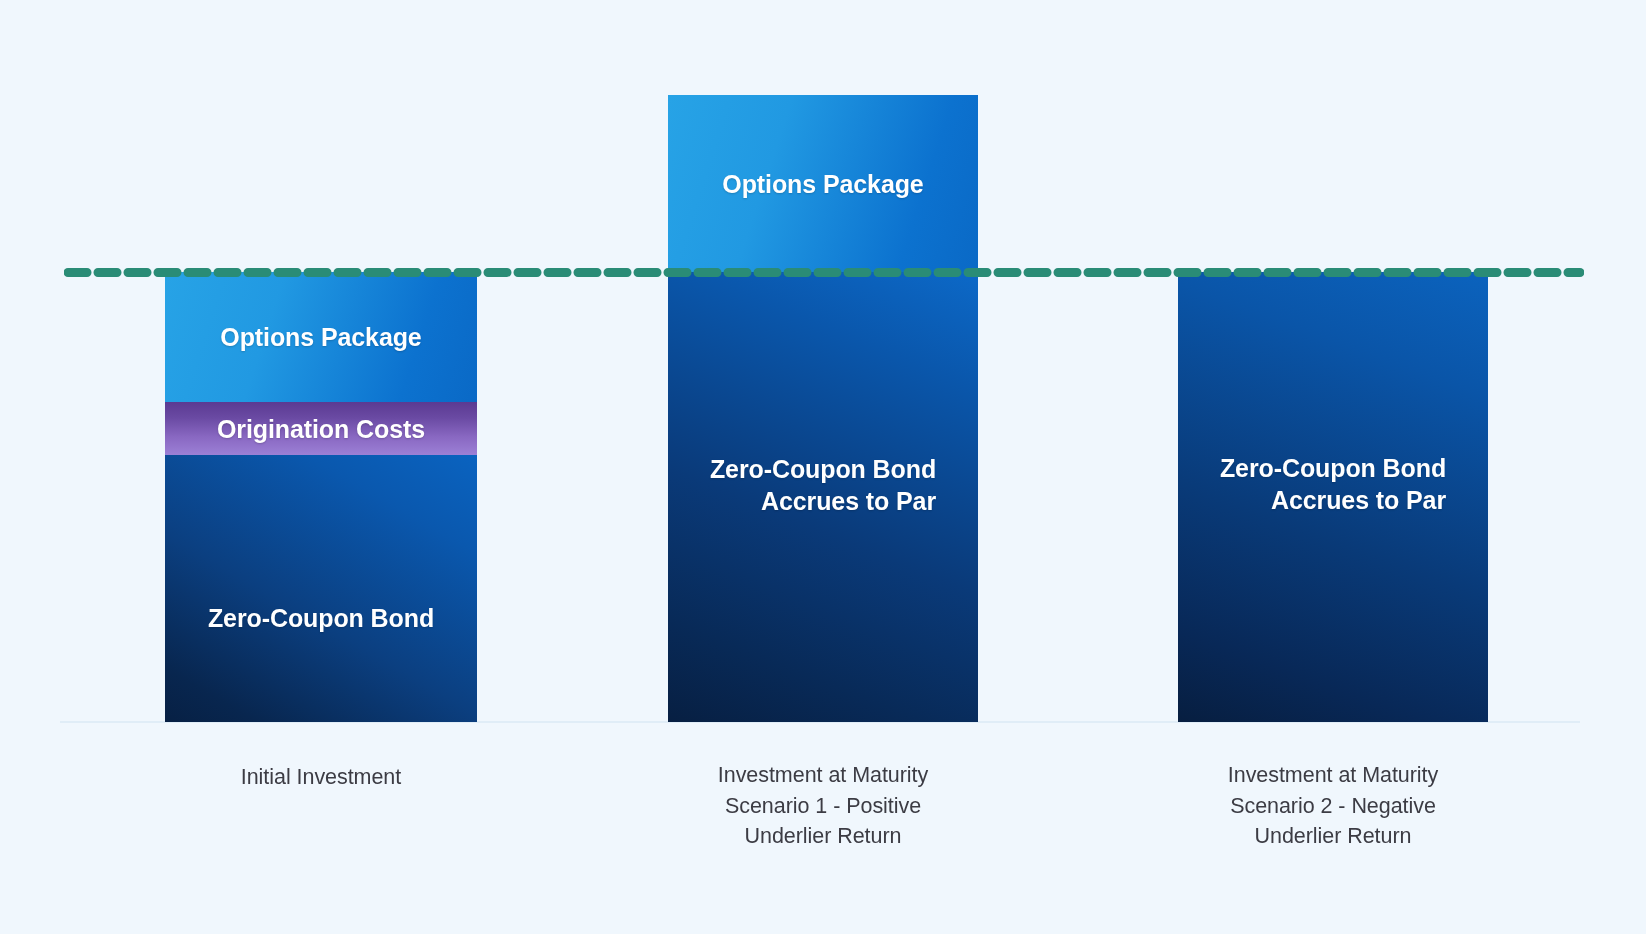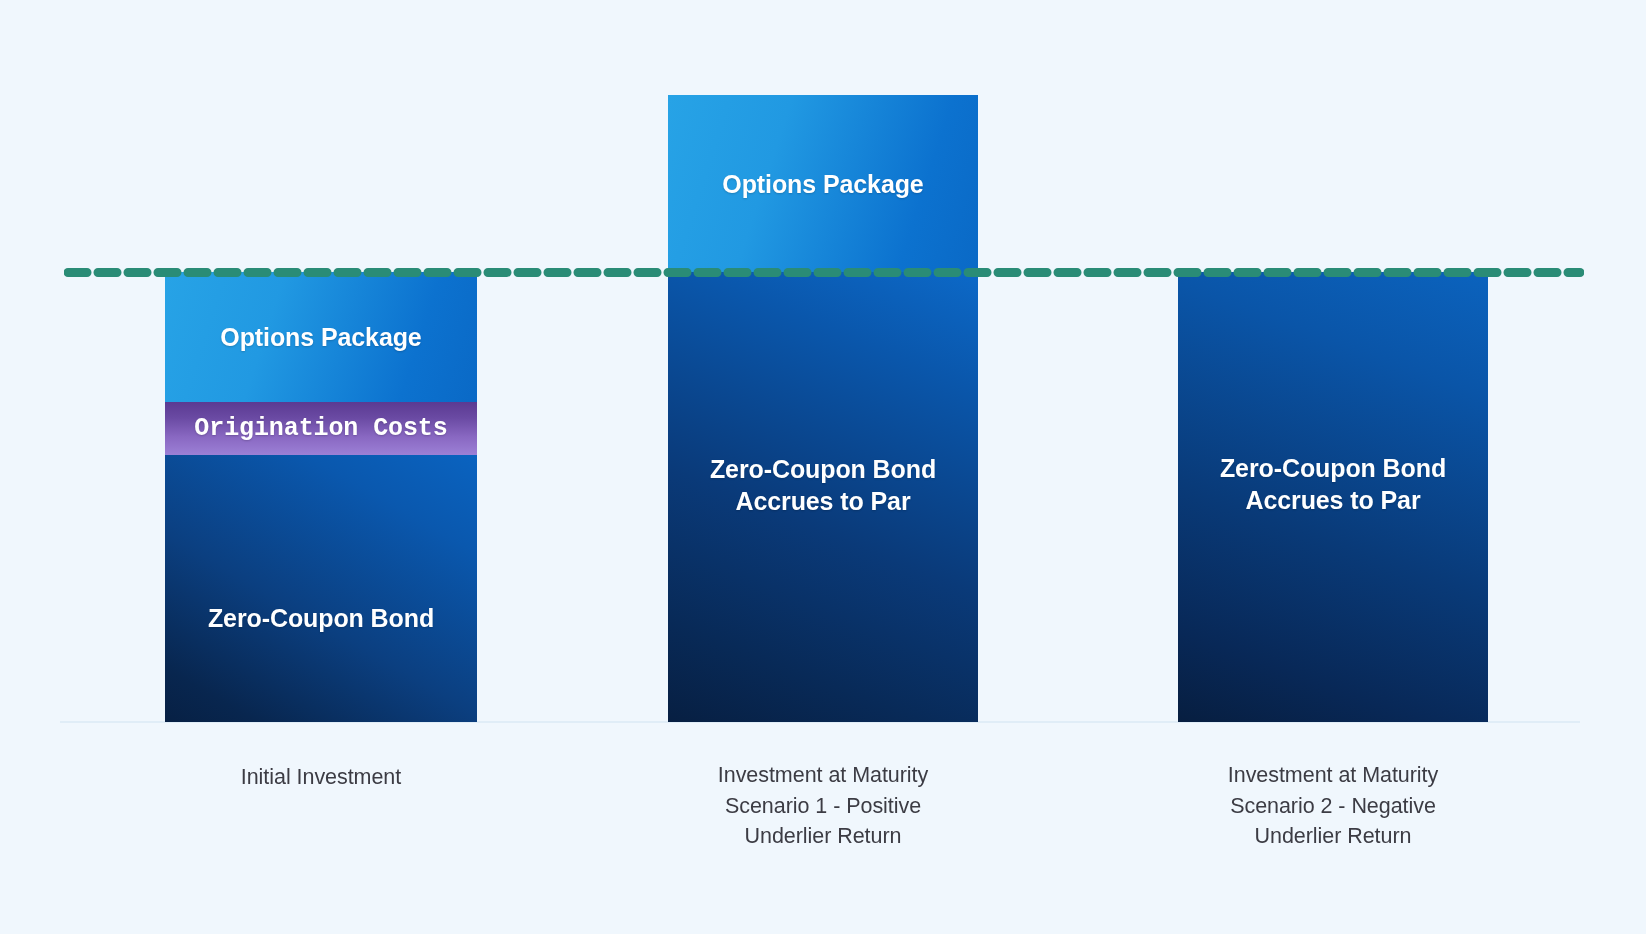--- a/index.html
+++ b/index.html
@@ -44,21 +44,21 @@
     position: absolute;
     z-index: 3;
   }
   .segment {
     position: absolute;
     left: 0;
     right: 0;
     display: flex;
     align-items: center;
     justify-content: center;
-    text-align: center;
+    text-align: right;
     box-sizing: border-box;
     overflow: hidden;
   }
   .segment .seg-label {
     color: #FFFFFF;
     font-weight: bold;
     font-size: 25px;
     line-height: 1.28;
     letter-spacing: -0.1px;
     white-space: pre-line;
@@ -103,21 +103,21 @@
 <div id="chart-root">
 
   <div class="baseline" style="top:721px;"></div>
 
   <div class="bar" style="left:165px; top:272px; width:312px; height:450px;">
 
     <div class="segment seg-options" style="top:0px; height:130px;">
       <span class="seg-label">Options Package</span>
     </div>
 
-    <div class="segment seg-origination" style="top:130px; height:53px;font-family:Liberation Mono, monospace;">
+    <div class="segment seg-origination" style="top:130px; height:53px;">
       <span class="seg-label">Origination Costs</span>
     </div>
 
     <div class="segment seg-zcb" style="top:183px; height:267px;">
       <span class="seg-label" style="transform:translateY(29px);">Zero-Coupon Bond</span>
     </div>
   </div>
 
   <div class="bar" style="left:668px; top:95px; width:310px; height:627px;">
 

